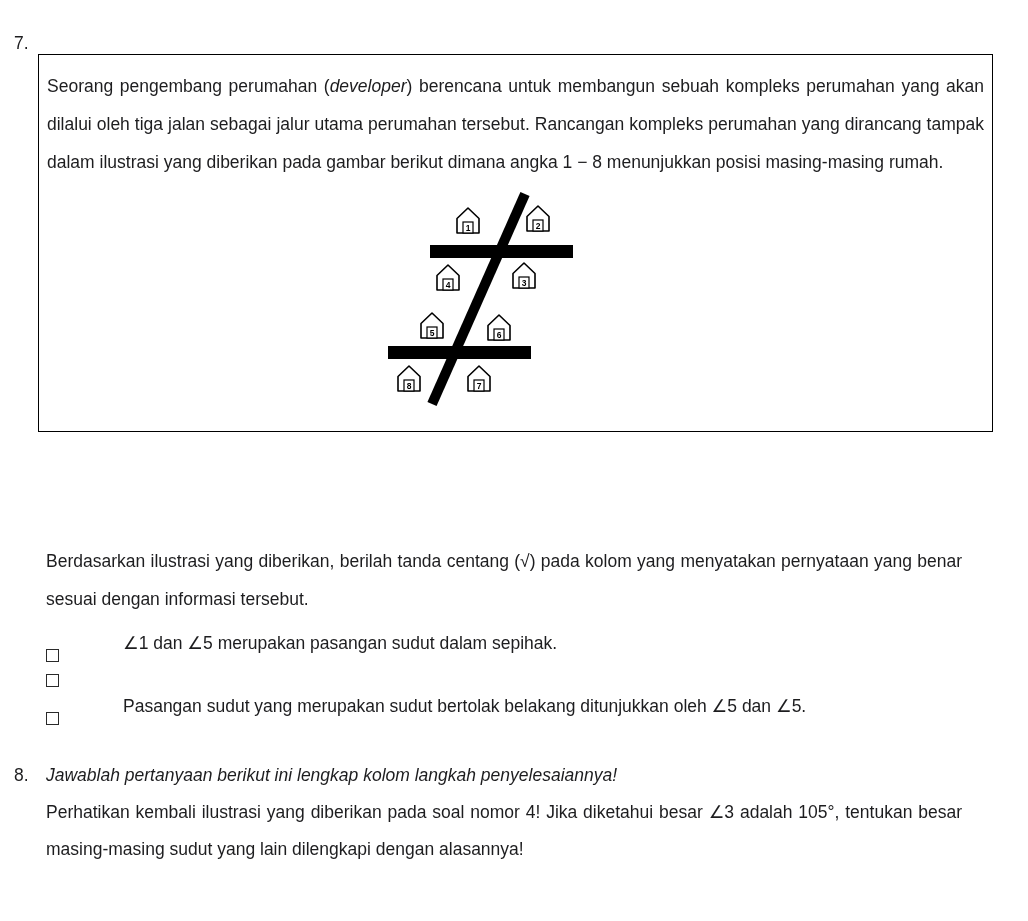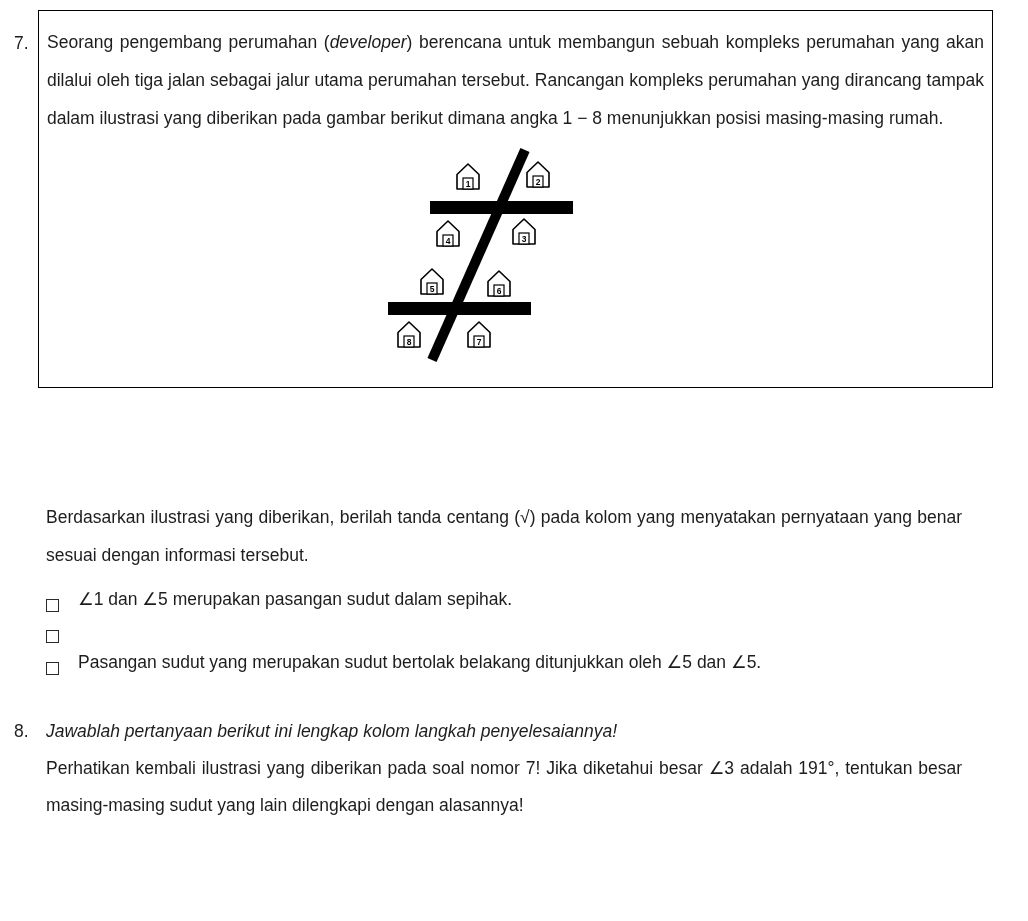--- a/index.html
+++ b/index.html
@@ -21,20 +21,21 @@
     flex: none;
     width: 24px;
     font-size: 17.5px;
     line-height: 38px;
     padding-top: 14px;
   }
   .q7-box {
     flex: 1;
     border: 1.5px solid #000;
     padding: 12px 8px 16px 8px;
+    margin-top: 44px;
   }
   p.just {
     font-size: 17.5px;
     line-height: 38px;
     text-align: justify;
   }
   .italic { font-style: italic; }
 
   .illu-wrap {
     position: relative;
@@ -46,21 +47,22 @@
     font-family: "Liberation Sans", "DejaVu Sans", sans-serif;
     font-weight: bold;
   }
 
   .below-box {
     margin: 110px 31px 0 32px;
   }
   .statements { margin-top: 6px; }
   .stmt-row {
     display: flex;
-    align-items: center;
+    align-items: flex-end;
+    gap: 45px;
   }
   .checkbox {
     flex: none;
     width: 13px;
     height: 13px;
     border: 1.5px solid #2a2a2a;
     margin: 12px 19px 0 0;
     background: #fff;
     cursor: pointer;
   }
@@ -164,17 +166,17 @@
         <span class="checkbox"></span>
         <span class="stmt-label">Pasangan sudut yang merupakan sudut bertolak belakang ditunjukkan oleh ∠5 dan ∠5.</span>
       </div>
     </div>
   </div>
 
   <div class="row q8">
     <div class="qnum8">8.</div>
     <div class="q8-text">
       <p class="italic">Jawablah pertanyaan berikut ini lengkap kolom langkah penyelesaiannya!</p>
-      <p class="just">Perhatikan kembali ilustrasi yang diberikan pada soal nomor 7! Jika diketahui besar ∠3 adalah 191°, tentukan besar masing-masing sudut yang lain dilengkapi dengan alasannya!</p>
+      <p class="just">Perhatikan kembali ilustrasi yang diberikan pada soal nomor 4! Jika diketahui besar ∠3 adalah 105°, tentukan besar masing-masing sudut yang lain dilengkapi dengan alasannya!</p>
     </div>
   </div>
 
 </div>
 
 </body></html>

